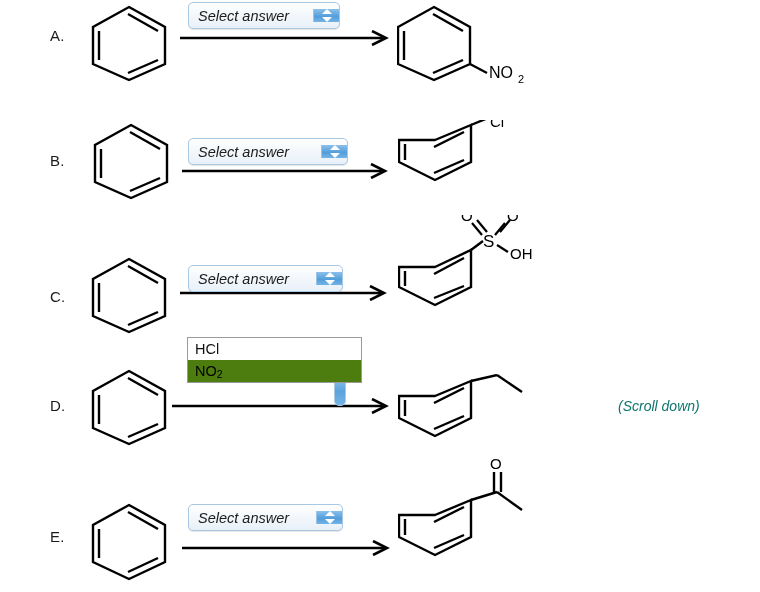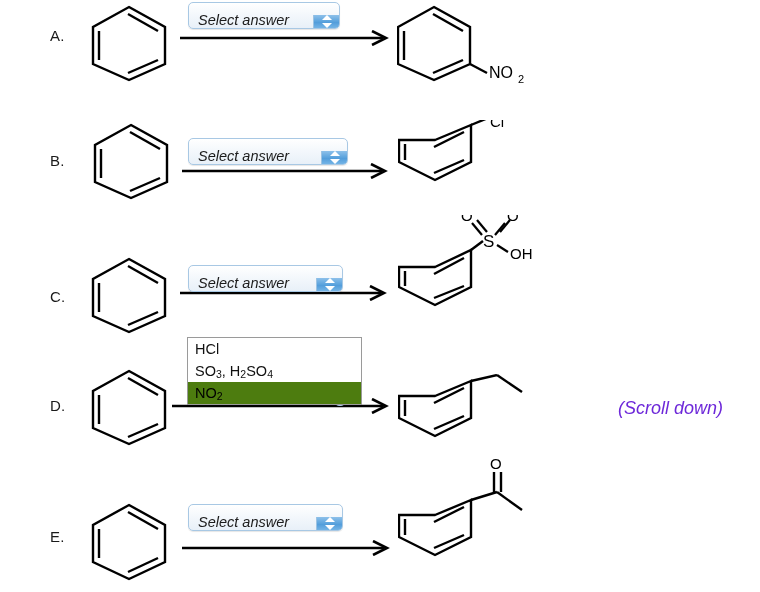--- a/index.html
+++ b/index.html
@@ -44,21 +44,21 @@
 
   
   .sel {
     position: absolute;
     height: 27px;
     border: 1px solid #a8c8e4;
     border-radius: 5px;
     background: linear-gradient(to bottom, #ffffff 0%, #f4f8fc 45%, #e8f0f8 100%);
     box-sizing: border-box;
     display: flex;
-    align-items: flex-end;
+    align-items: center;
     box-shadow: 0 1px 1px rgba(0,0,0,0.10);
     overflow: hidden;
   }
   .sel .sel-text {
     flex: 1 1 auto;
     display: flex;
     align-items: center;
     padding-left: 9px;
     font-size: 14.5px;
     font-style: italic;
@@ -120,23 +120,23 @@
     width: 10px;
     height: 27px;
     border: 1px solid #a8c8e4;
     border-radius: 5px;
     background: linear-gradient(to bottom, #8dc0ea 0%, #5ba3dd 50%, #74b4e6 100%);
     z-index: 20;
   }
 
   .scroll-note {
     position: absolute;
-    font-size: 18px;
+    font-size: 14px;
     font-style: italic;
-    color: #6d28d9;
+    color: #0f766e;
     white-space: nowrap;
   }
 </style>
 </head>
 <body>
 
 <div class="stage">
 
   <div class="row-label" style="left:50px; top:27px;">A.</div>
 
@@ -304,21 +304,20 @@
         <line x1="73" y1="7" x2="99" y2="1"></line>
         <line x1="99" y1="1" x2="124" y2="18"></line>
       </g>
     </svg>
   </div>
 
   <div class="peek" style="left:334px; top:377px;"></div>
 
   <div class="dropdown" style="left:187px; top:337px; width:175px;">
     <div class="dd-item"><span>HCl</span></div>
-    <div class="dd-item"><span>SO<sub>3</sub>, H<sub>2</sub>SO<sub>4</sub></span></div>
     <div class="dd-item sel-hl"><span>NO<sub>2</sub></span></div>
   </div>
 
   <div class="scroll-note" style="left:618px; top:398px;">(Scroll down)</div>
 
   <div class="row-label" style="left:50px; top:528px;">E.</div>
 
   <div class="struct" style="left:88px; top:500px;">
     <svg width="82" height="82" viewBox="0 0 82 82">
       <g stroke="#000" stroke-width="2.4" fill="none">

